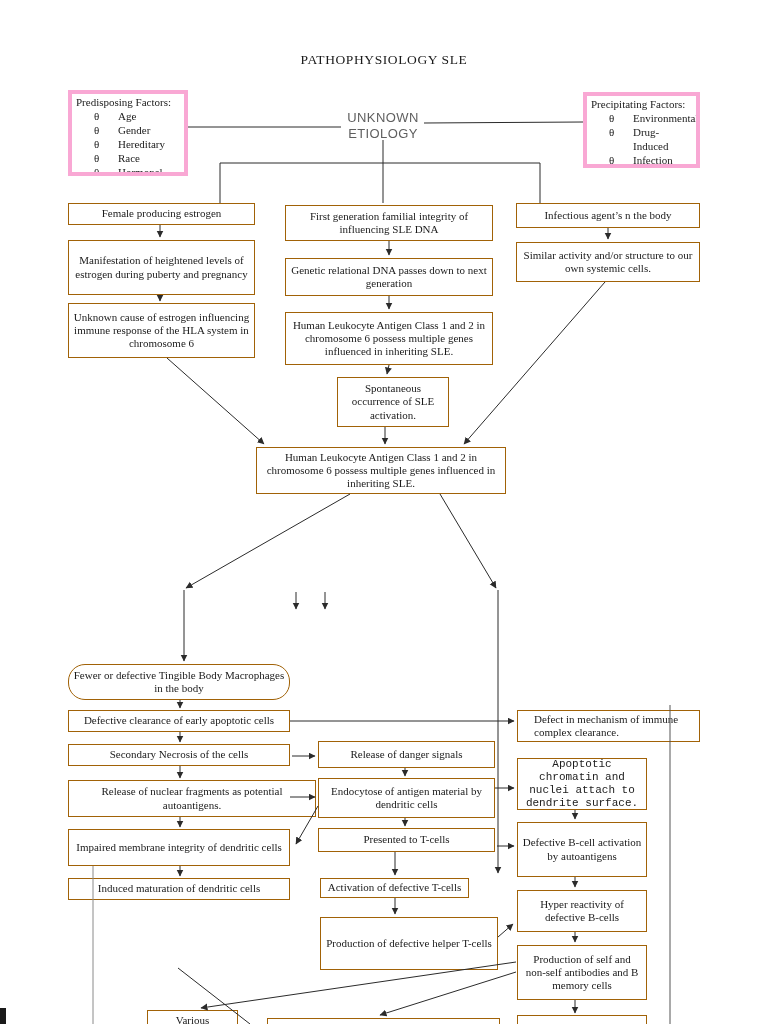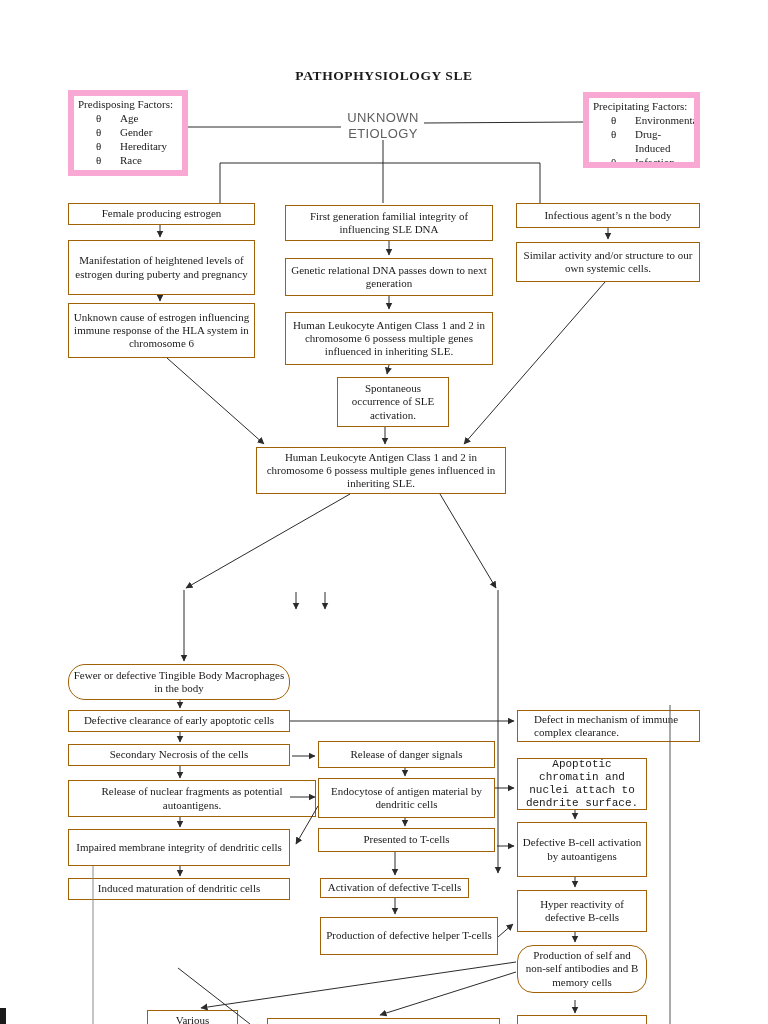--- a/index.html
+++ b/index.html
@@ -3,34 +3,34 @@
 <meta charset="utf-8">
 <style>
   html,body{margin:0;padding:0;}
   body{
     width:768px;height:1024px;position:relative;overflow:hidden;
     background:#ffffff;
     font-family:"Liberation Serif", serif;
     color:#1a1a1a;
   }
   #title{
-    position:absolute;left:0;right:0;top:68px;text-align:center;
-    font-weight:bold;font-size:13.5px;letter-spacing:.6px;
+    position:absolute;left:0;right:0;top:52px;text-align:center;
+    font-weight:normal;font-size:13.5px;letter-spacing:.6px;
   }
   .box{
     position:absolute;box-sizing:border-box;background:#fff;
     border:1px solid #a16207;
     display:flex;align-items:center;justify-content:center;
     text-align:center;font-size:11px;line-height:1.2;padding:1px 4px;
   }
   .box.left{ text-align:left;justify-content:flex-start;padding-left:16px;}
   .box.topalign{ align-items:flex-start;padding-top:3px;}
   .factor-box{
     position:absolute;box-sizing:border-box;background:#fff;
-    border:6px solid #f9a8d4;font-size:11px;line-height:1.27;
+    border:4px solid #f9a8d4;font-size:11px;line-height:1.27;
     padding:2px 3px 0 4px;overflow:hidden;
   }
   .factor-title{white-space:nowrap;}
   .factor-item{display:flex;margin-left:18px;}
   .factor-item .glyph{width:24px;flex:none;}
   #etiology{
     position:absolute;left:330px;top:110px;width:106px;text-align:center;
     font-family:"Liberation Sans", sans-serif;font-size:13px;line-height:1.25;
     letter-spacing:.4px;color:#5f5f5f;
   }
@@ -106,27 +106,27 @@
 <div class="box" style="left:68px;top:710px;width:222px;height:22px;">Defective clearance of early apoptotic cells</div>
 <div class="box" style="left:68px;top:744px;width:222px;height:22px;">Secondary Necrosis of the cells</div>
 <div class="box" style="left:68px;top:780px;width:248px;height:37px;">Release of nuclear fragments as potential autoantigens.</div>
 <div class="box" style="left:68px;top:829px;width:222px;height:37px;">Impaired membrane integrity of dendritic cells</div>
 <div class="box" style="left:68px;top:878px;width:222px;height:22px;">Induced maturation of dendritic cells</div>
 
 <div class="box" style="left:318px;top:741px;width:177px;height:27px;">Release of danger signals</div>
 <div class="box" style="left:318px;top:778px;width:177px;height:40px;">Endocytose of antigen material by dendritic cells</div>
 <div class="box" style="left:318px;top:828px;width:177px;height:24px;">Presented to T-cells</div>
 <div class="box" style="left:320px;top:878px;width:149px;height:20px;">Activation of defective T-cells</div>
-<div class="box" style="left:320px;top:917px;width:178px;height:38px;">Production of defective helper T-cells</div>
+<div class="box" style="left:320px;top:917px;width:178px;height:53px;">Production of defective helper T-cells</div>
 
 <div class="box left" style="left:517px;top:710px;width:183px;height:32px;">Defect in mechanism of immune complex clearance.</div>
 <div class="box" style="left:517px;top:758px;width:130px;height:52px;font-family:Liberation Mono, monospace;">Apoptotic chromatin and nuclei attach to dendrite surface.</div>
 <div class="box" style="left:517px;top:822px;width:130px;height:55px;">Defective B-cell activation by autoantigens</div>
 <div class="box" style="left:517px;top:890px;width:130px;height:42px;">Hyper reactivity of defective B-cells</div>
-<div class="box" style="left:517px;top:945px;width:130px;height:48px;border-radius:16px;">Production of self and non-self antibodies and B memory cells</div>
+<div class="box" style="left:517px;top:945px;width:130px;height:55px;">Production of self and non-self antibodies and B memory cells</div>
 
 <div class="box topalign" style="left:147px;top:1010px;width:91px;height:30px;">Various</div>
 <div class="box" style="left:267px;top:1018px;width:233px;height:20px;"></div>
 <div class="box" style="left:517px;top:1015px;width:130px;height:20px;"></div>
 
 <div id="corner-mark"></div>
 
 <svg class="overlay" width="768" height="1024" viewBox="0 0 768 1024">
   <defs>
     <marker id="ah" markerWidth="8" markerHeight="8" refX="6.5" refY="3.5" orient="auto">

